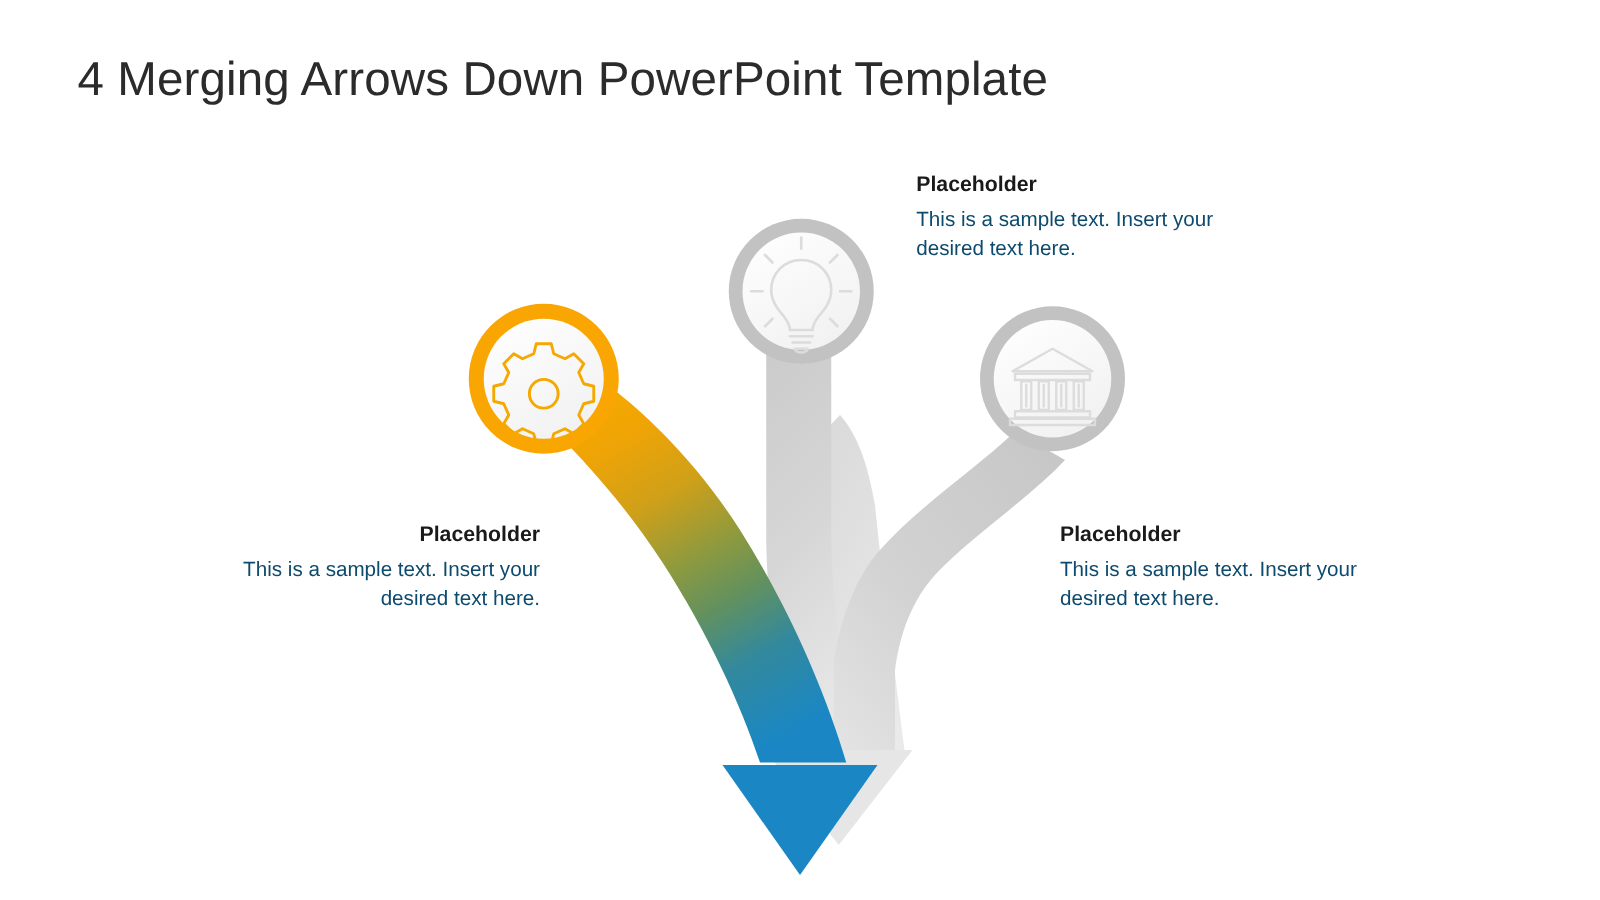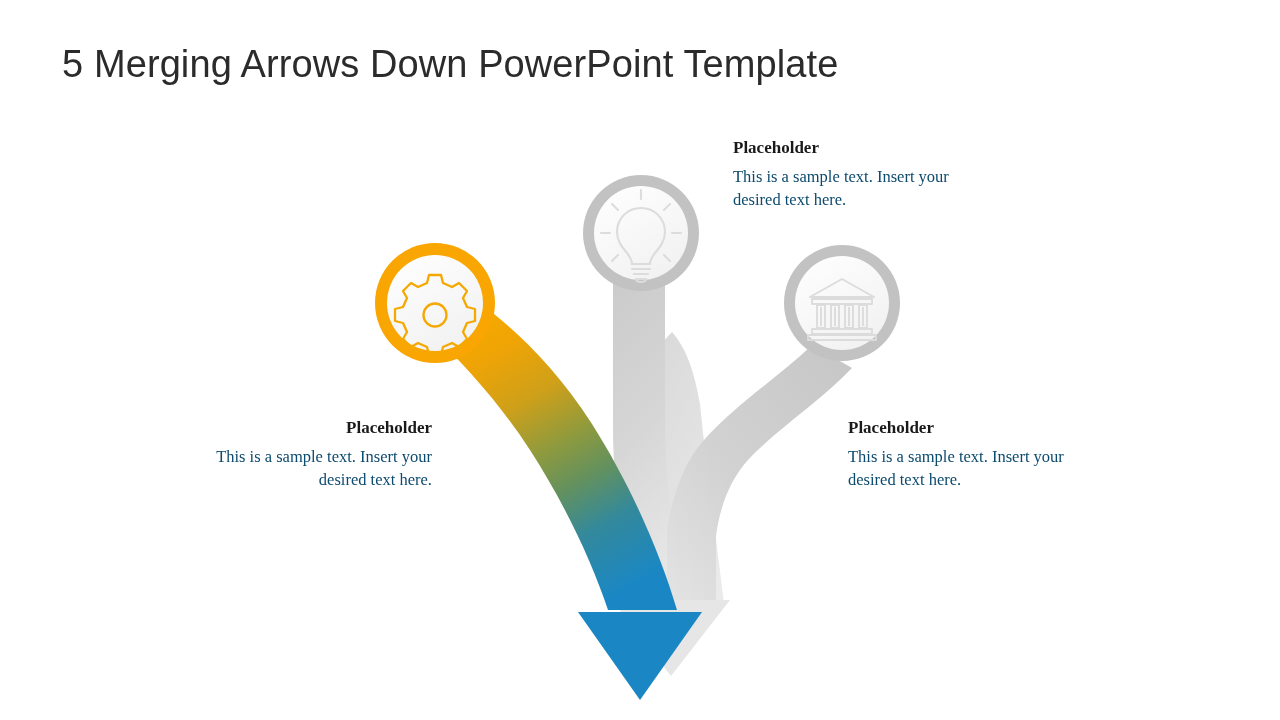--- a/index.html
+++ b/index.html
@@ -34,21 +34,20 @@
   }
   #diagram-svg {
     position: absolute;
     left: 0;
     top: 0;
     width: 1280px;
     height: 720px;
   }
   .text-block {
     position: absolute;
-    font-family: Liberation Serif, serif;
   }
   .tb-title {
     font-size: 17px;
     font-weight: bold;
     color: #1a1a1a;
     margin: 0 0 7px 0;
     line-height: 1.15;
   }
   .tb-body {
     font-size: 16.5px;
@@ -74,21 +73,21 @@
     top: 418px;
     width: 250px;
     text-align: left;
   }
 </style>
 </head>
 <body>
 
 <div id="slide">
 
-  <div id="slide-title">5 Merging Arrows Down PowerPoint Template</div>
+  <div id="slide-title">4 Merging Arrows Down PowerPoint Template</div>
 
   <svg id="diagram-svg" viewBox="0 0 1280 720">
     <defs>
       <linearGradient id="gradArrow" x1="0.18" y1="0" x2="0.62" y2="1">
         <stop offset="0%" stop-color="#F5A800"></stop>
         <stop offset="12%" stop-color="#EFA406"></stop>
         <stop offset="30%" stop-color="#CFA019"></stop>
         <stop offset="48%" stop-color="#8E9A3E"></stop>
         <stop offset="62%" stop-color="#63915E"></stop>
         <stop offset="78%" stop-color="#33899C"></stop>

